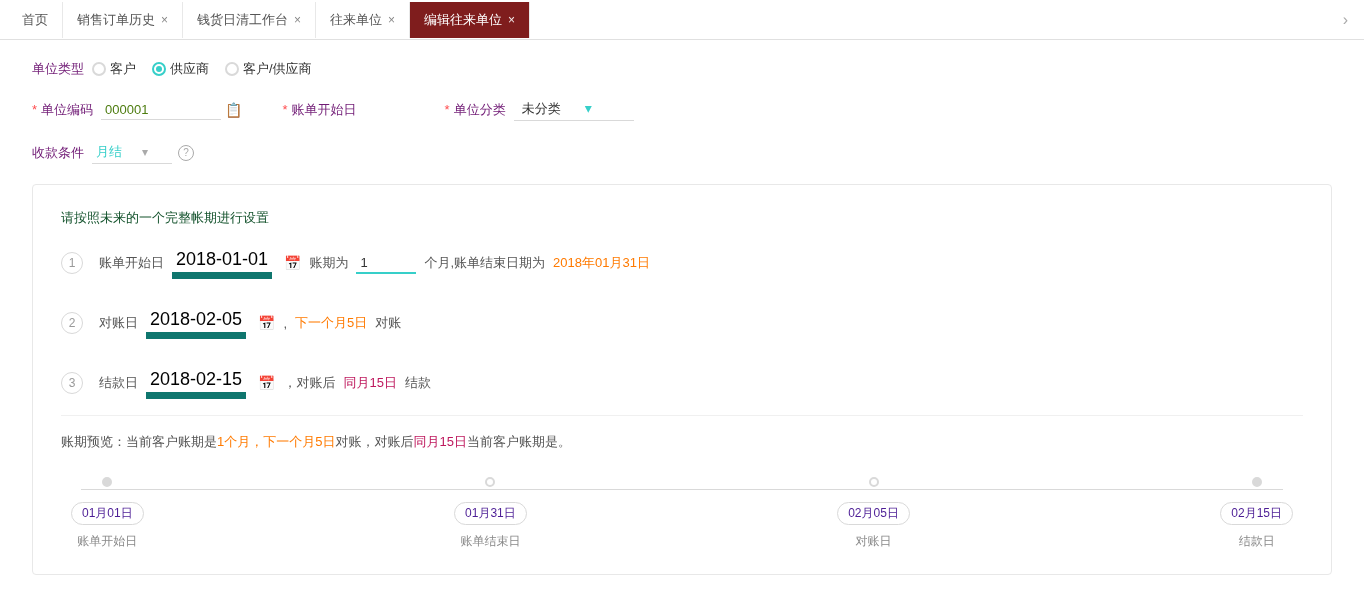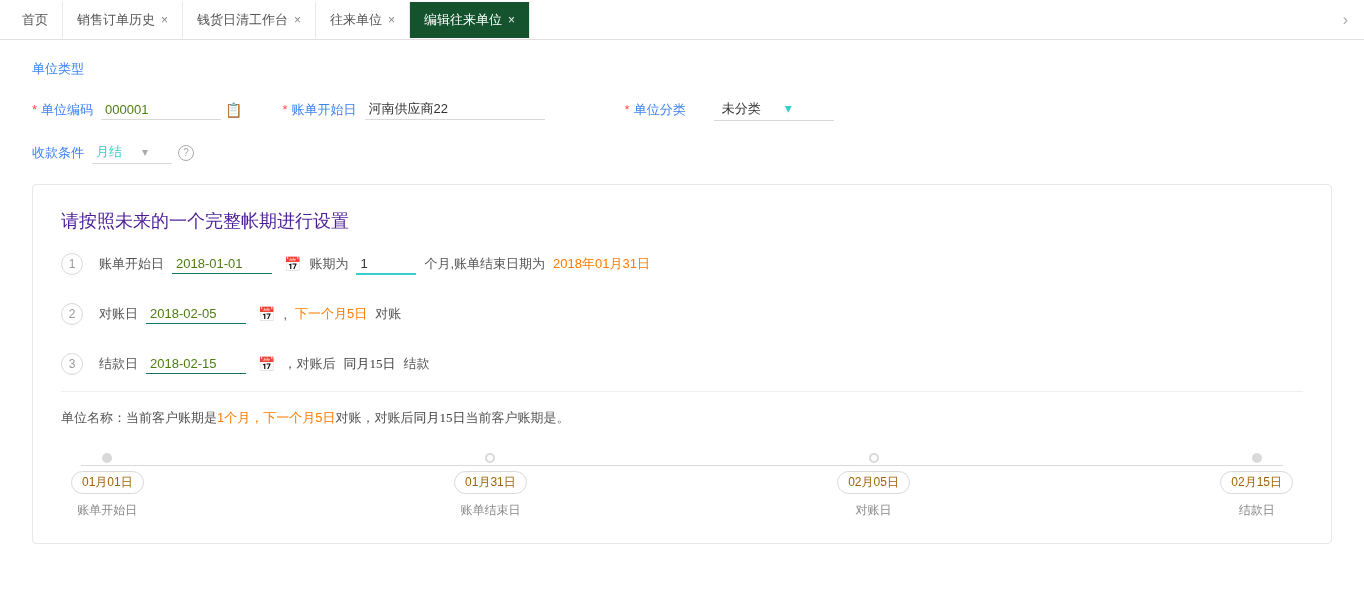--- a/index.html
+++ b/index.html
@@ -19,21 +19,21 @@
       align-items: center;
       padding: 12px 14px;
       height: 36px;
       cursor: pointer;
       font-size: 13px;
       color: #555;
       border-right: 1px solid #e8e8e8;
       white-space: nowrap;
     }
     .tab.active {
-      background: #14532d;
+      background: #7f1d1d;
       color: #fff;
     }
     .tab .close-icon {
       margin-left: 6px;
       font-size: 12px;
       color: inherit;
       opacity: 0.7;
     }
     .tab.active .close-icon { color: #fff; opacity: 0.9; }
     .tabs-expand {
@@ -57,21 +57,21 @@
       align-items: center;
       margin-bottom: 20px;
       flex-wrap: wrap;
     }
     .form-item {
       display: flex;
       align-items: center;
       margin-right: 40px;
     }
     .form-label {
-      color: #3b82f6;
+      color: #701a75;
       margin-right: 8px;
       white-space: nowrap;
     }
     .required-star {
       color: #ff4d4f;
       margin-right: 4px;
     }
 
     
     .radio-group {
@@ -143,21 +143,20 @@
       color: #aaa;
       font-size: 12px;
     }
     .unit-category-select {
       display: flex;
       align-items: flex-start;
       min-width: 120px;
       border-bottom: 1px solid #d9d9d9;
       padding: 2px 8px;
       cursor: pointer;
-      margin-left: 20px;
     }
     .unit-category-value { color: #333; margin-right: 24px; }
     .dropdown-arrow { color: #36cfc9; font-size: 14px; }
 
     
     .help-icon {
       display: inline-flex;
       align-items: center;
       justify-content: center;
       width: 16px; height: 16px;
@@ -170,22 +169,22 @@
     }
 
     
     .card-section {
       border: 1px solid #e8e8e8;
       border-radius: 4px;
       padding: 24px 28px;
       margin-bottom: 20px;
     }
     .card-title {
-      font-size: 18px;
-      color: #4c1d95;
+      font-size: 13px;
+      color: #14532d;
       margin-bottom: 20px;
     }
 
     
     .step-row {
       display: flex;
       align-items: center;
       margin-bottom: 28px;
     }
     .step-num {
@@ -202,40 +201,40 @@
     .step-content {
       display: flex;
       align-items: center;
       gap: 8px;
       flex-wrap: wrap;
     }
     .step-label { color: #555; white-space: nowrap; }
 
     .date-input {
       border: none;
-      border-bottom: 1px solid #0f766e;
+      border-bottom: 7px solid #0f766e;
       padding: 2px 4px;
-      font-size: 13px;
-      color: #4d7c0f;
+      font-size: 18px;
+      color: #000000;
       width: 100px;
       outline: none;
     }
 
     .period-input {
       border: none;
       border-bottom: 2px solid #36cfc9;
       padding: 2px 4px;
       font-size: 13px;
       color: #333;
       width: 60px;
       outline: none;
     }
 
     .highlight-orange { color: #ff7a00; font-weight: 500; }
-    .highlight-teal { color: #404040; font-weight: 500; font-family: Liberation Serif, serif; }
+    .highlight-teal { color: #be185d; font-weight: 500; }
 
     
     .preview-text {
       font-size: 13px;
       color: #555;
       margin-bottom: 24px;
       line-height: 1.6;
     }
 
     
@@ -274,23 +273,24 @@
       border: 2px solid #d9d9d9;
       background: #fff;
     }
     .tl-dot.start { background: #d9d9d9; }
     .tl-dot.end { background: #d9d9d9; }
     .tl-badge {
       border: 1px solid #d9d9d9;
       border-radius: 12px;
       padding: 2px 10px;
       font-size: 12px;
-      color: #a16207;
+      color: #4c1d95;
       background: #fff;
       white-space: nowrap;
+      margin-top: 7px;
     }
     .tl-label {
       font-size: 12px;
       color: #888;
       white-space: nowrap;
     }
   </style>
 </head>
 <body>
 
@@ -315,34 +315,47 @@
     <span class="close-icon">×</span>
   </div>
   <div class="tabs-expand">›</div>
 </div>
 
 <div class="main-content">
 
   <div class="form-row">
     <div class="form-item">
       <span class="form-label">单位类型</span>
+      <div class="radio-group">
+        <label class="radio-item">
+          <div class="radio-circle"></div>
+          <span>客户</span>
+        </label>
+        <label class="radio-item">
+          <div class="radio-circle checked"></div>
+          <span>供应商</span>
+        </label>
+        <label class="radio-item">
+          <div class="radio-circle"></div>
+          <span>客户/供应商</span>
+        </label>
+      </div>
     </div>
   </div>
 
   <div class="form-row">
     <div class="form-item">
       <span class="required-star">*</span>
       <span class="form-label">单位编码</span>
       <input class="field-input unit-code-input" type="text" value="000001" style="color: #4d7c0f;">
       <span class="cal-icon">📋</span>
     </div>
     <div class="form-item">
       <span class="required-star">*</span>
       <span class="form-label">账单开始日</span>
-      <input class="field-input unit-name-input" type="text" value="河南供应商22" style="">
     </div>
     <div class="form-item" style="margin-left: 40px;">
       <span class="required-star">*</span>
       <span class="form-label">单位分类</span>
       <div class="unit-category-select">
         <span class="unit-category-value">未分类</span>
         <span class="dropdown-arrow">▾</span>
       </div>
     </div>
   </div>
@@ -394,21 +407,21 @@
         <span class="cal-icon">📅</span>
         <span class="step-label">，对账后</span>
         <span class="highlight-teal">同月15日</span>
         <span class="step-label">结款</span>
       </div>
     </div>
 
     <div style="border-top: 1px solid #f0f0f0; margin: 16px 0;"></div>
 
     <div class="preview-text">
-      <span>单位名称：当前客户账期是</span><span class="highlight-orange">1个月，</span><span class="highlight-orange">下一个月5日</span><span>对账，对账后</span><span class="highlight-teal">同月15日</span><span>当前客户账期是。</span>
+      <span>账期预览：当前客户账期是</span><span class="highlight-orange">1个月，</span><span class="highlight-orange">下一个月5日</span><span>对账，对账后</span><span class="highlight-teal">同月15日</span><span>当前客户账期是。</span>
     </div>
 
     <div class="timeline-wrapper">
       <div class="timeline-line"></div>
       <div class="timeline-points">
 
         <div class="timeline-point">
           <div class="tl-dot start"></div>
           <div class="tl-badge">01月01日</div>
           <div class="tl-label">账单开始日</div>

